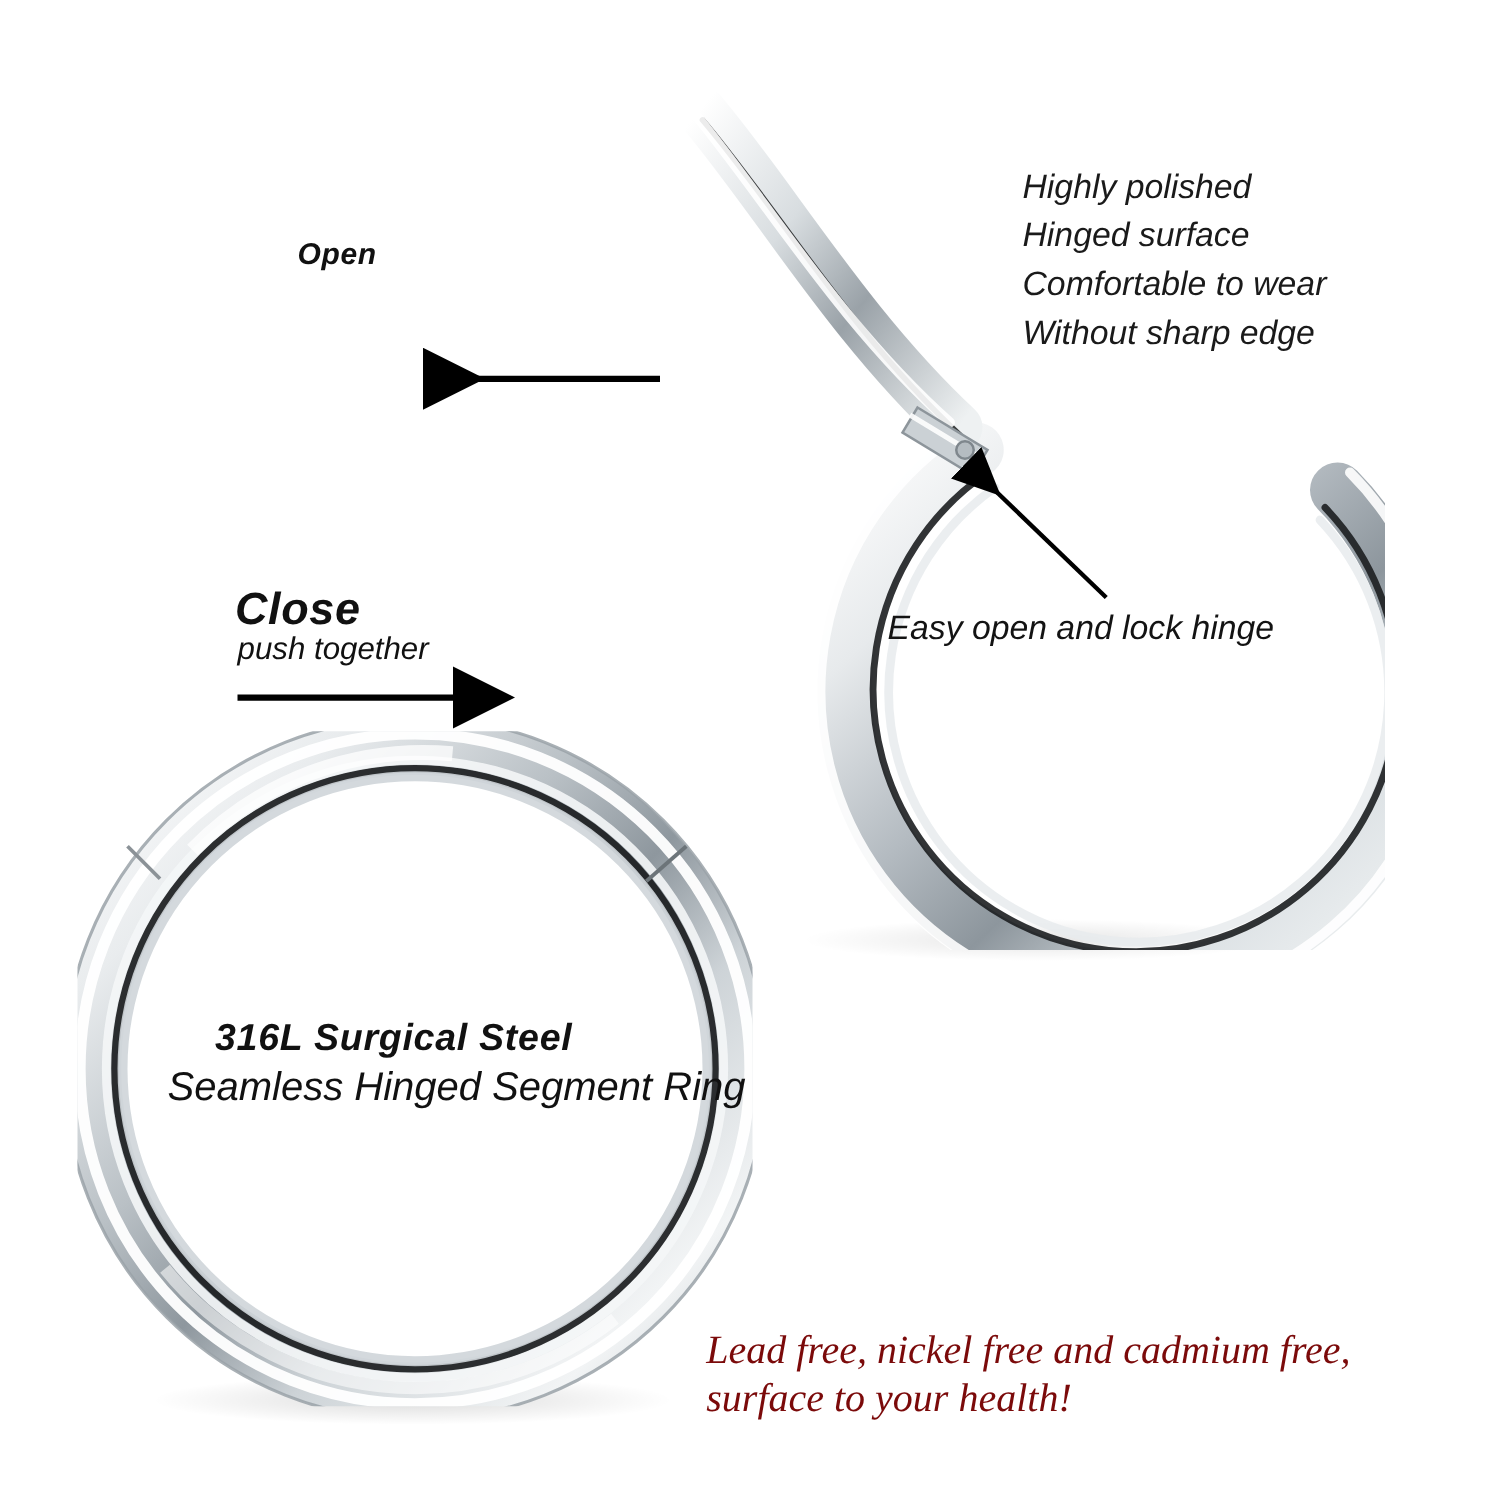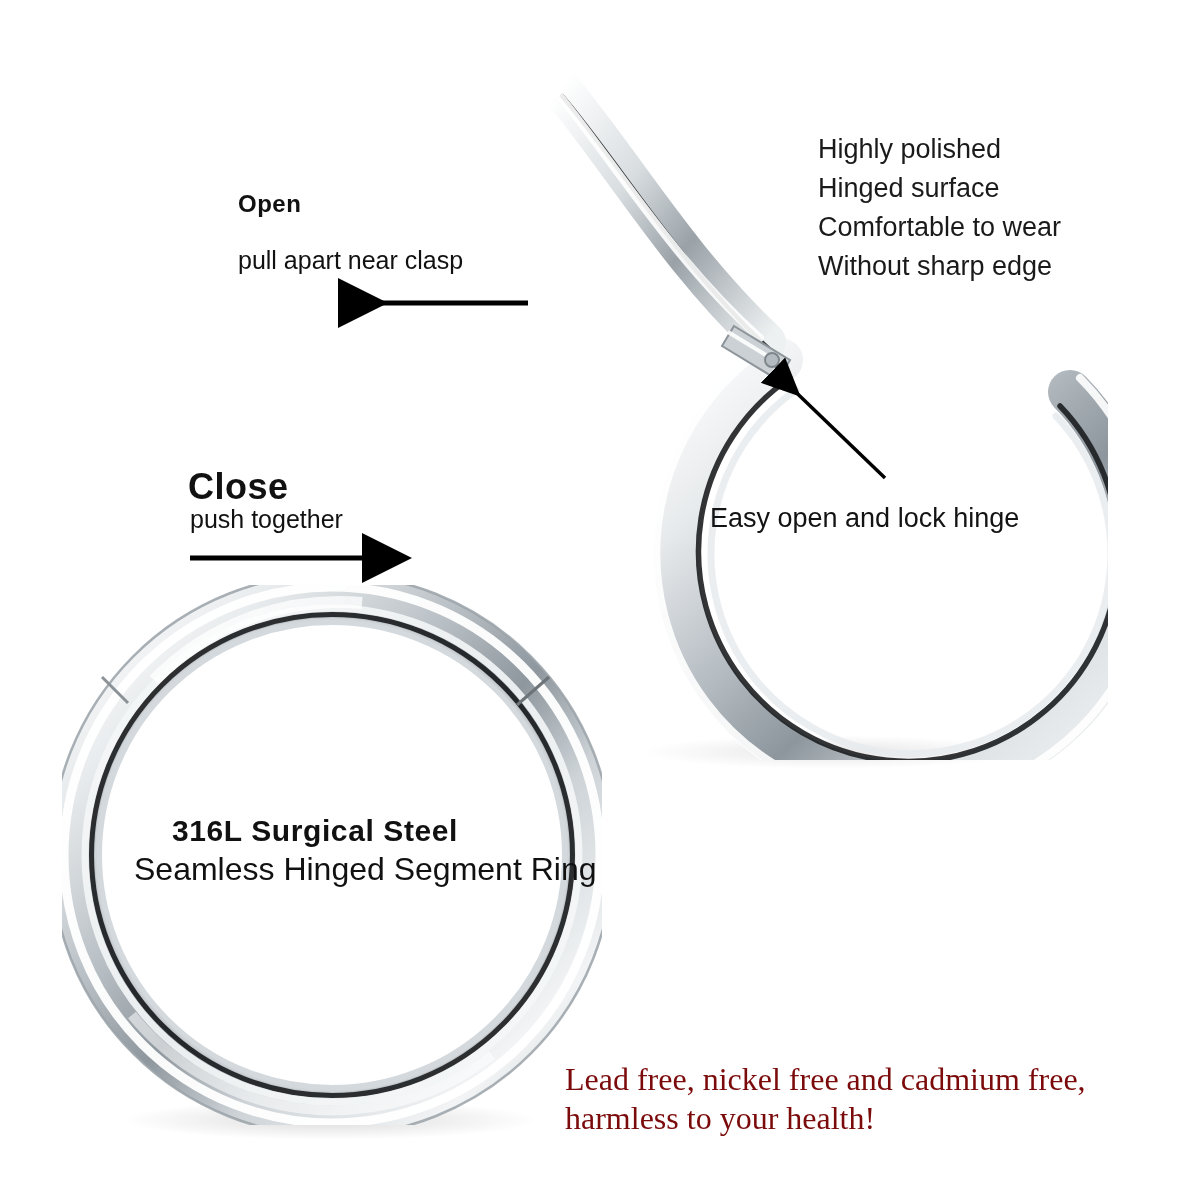--- a/index.html
+++ b/index.html
@@ -11,20 +11,21 @@
     width: 1200px;
     height: 1200px;
     position: relative;
     overflow: hidden;
     font-family: "Liberation Sans", sans-serif;
     color: #111111;
   }
   .stage {
     position: absolute;
     inset: 0;
+    font-style: italic;
   }
   .abs { position: absolute; }
 
   
   .feature-list {
     left: 818px;
     top: 130px;
     width: 340px;
     font-size: 27px;
     line-height: 39px;
@@ -55,21 +56,20 @@
     left: 190px;
     top: 505px;
     font-size: 25px;
   }
   .hinge-label {
     left: 710px;
     top: 487px;
     font-size: 27px;
     color: #131313;
     white-space: nowrap;
-    margin-top: 16px;
   }
   .ring-label-main {
     left: 172px;
     top: 814px;
     font-size: 30px;
     font-weight: bold;
     letter-spacing: 0.6px;
     white-space: nowrap;
     text-align: right;
   }
@@ -238,28 +238,27 @@
   </svg>
 
   <div class="abs feature-list">
     <div>Highly polished</div>
     <div>Hinged surface</div>
     <div>Comfortable to wear</div>
     <div>Without sharp edge</div>
   </div>
 
   <div class="abs open-title">Open</div>
-  <div class="abs open-sub">pull apart near clasp</div>
 
   <div class="abs close-title">Close</div>
   <div class="abs close-sub">push together</div>
 
   <div class="abs hinge-label">Easy open and lock hinge</div>
 
   <div class="abs ring-label-main">316L Surgical Steel</div>
   <div class="abs ring-label-sub">Seamless Hinged Segment Ring</div>
 
   <div class="abs safety-note">
     <div>Lead free, nickel free and cadmium free,</div>
-    <div>harmless to your health!</div>
+    <div>surface to your health!</div>
   </div>
 
 </div>
 
 </body></html>

